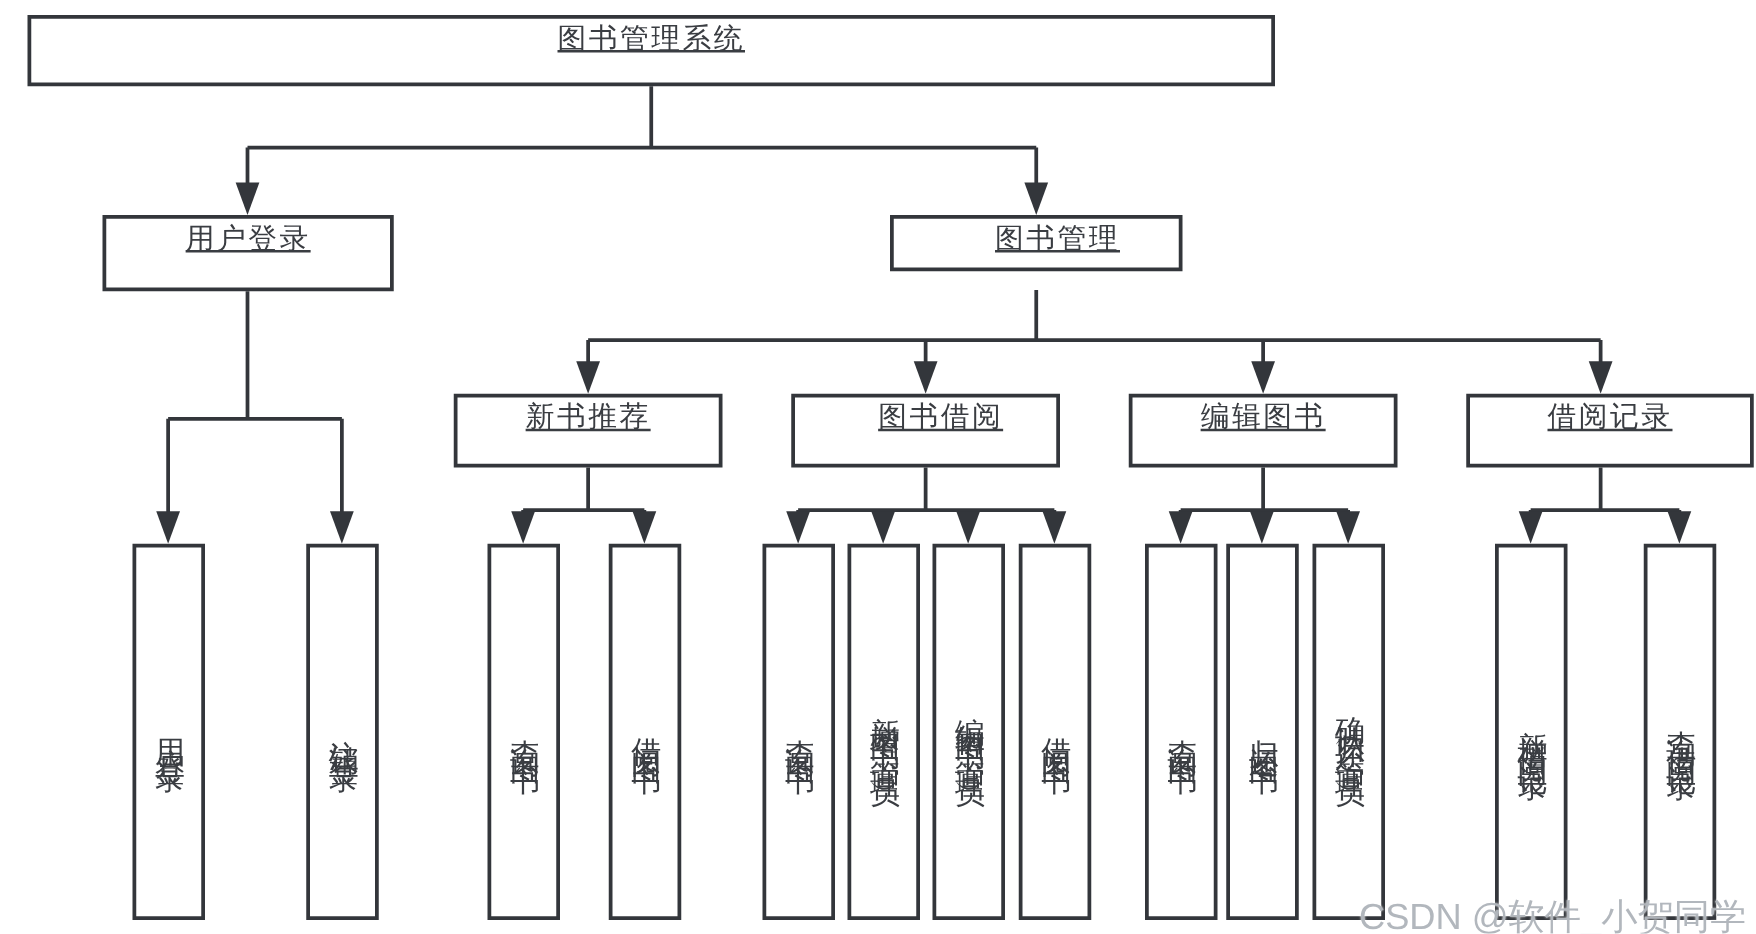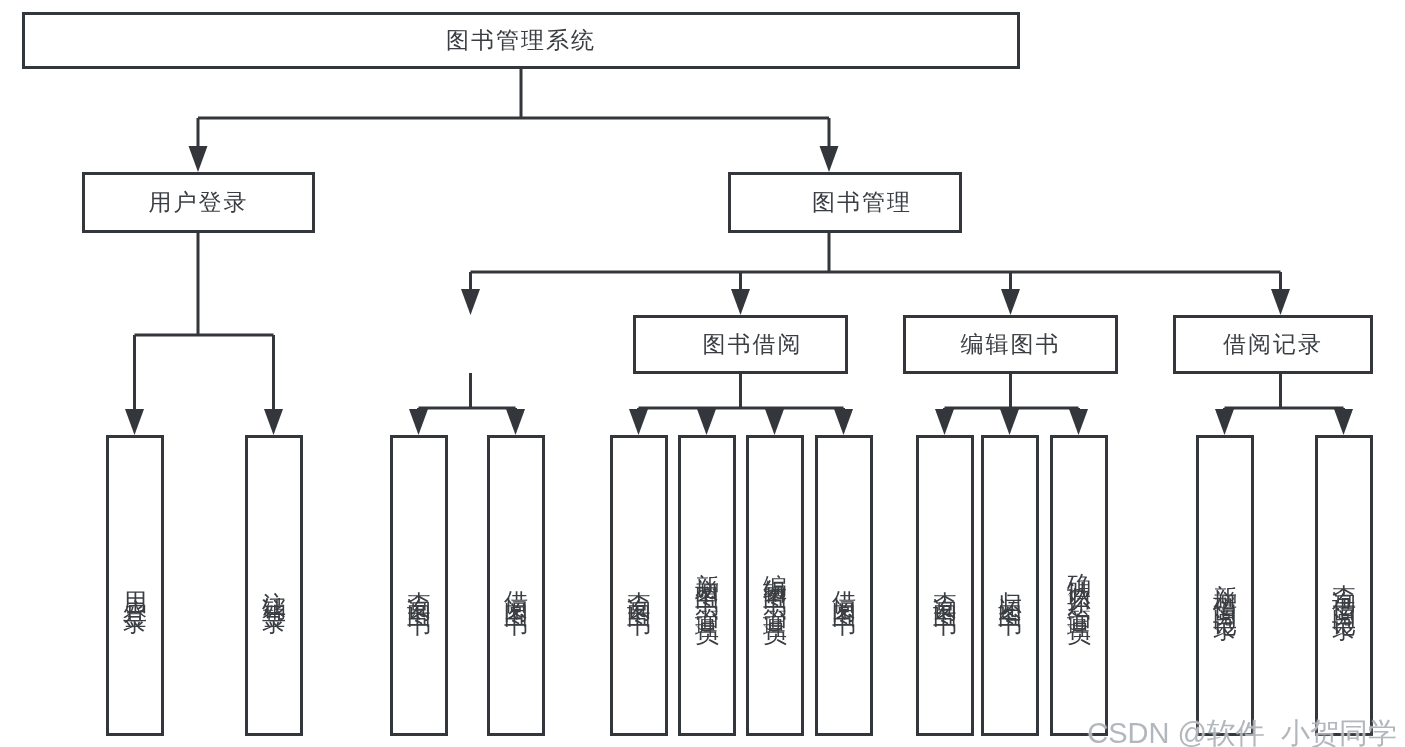--- a/index.html
+++ b/index.html
@@ -20,26 +20,27 @@
     position: absolute;
     left: 0; top: 0;
     z-index: 0;
   }
   .node {
     position: absolute;
     box-sizing: border-box;
     border: 3px solid #33363b;
     background: #ffffff;
     display: flex;
-    align-items: center;
+    align-items: flex-start;
     justify-content: center;
     font-size: 23px;
     letter-spacing: 2px;
     color: #3a3d42;
     z-index: 1;
+    text-decoration: underline;
   }
   .leaf {
     position: absolute;
     box-sizing: border-box;
     top: 435px;
     width: 58px;
     height: 301px;
     border: 3px solid #33363b;
     background: #ffffff;
     display: flex;
@@ -115,31 +116,34 @@
     </g>
   </svg>
 
   <div class="node" style="left:22px; top:12px; width:998px; height:57px;">
     <span>图书管理系统</span>
   </div>
 
   <div class="node" style="left:82px; top:172px; width:233px; height:61px;">
     <span>用户登录</span>
   </div>
-  <div class="node" style="left:728px; top:172px; width:234px; height:61px;padding-left:34px;">
+  <div class="node" style="left:712px; top:172px; width:234px; height:45px;padding-left:34px;">
     <span>图书管理</span>
   </div>
 
+  <div class="node" style="left:363px; top:315px; width:215px; height:59px;">
+    <span>新书推荐</span>
+  </div>
   <div class="node" style="left:633px; top:315px; width:215px; height:59px;padding-left:24px;">
     <span>图书借阅</span>
   </div>
   <div class="node" style="left:903px; top:315px; width:215px; height:59px;">
     <span>编辑图书</span>
   </div>
-  <div class="node" style="left:1173px; top:315px; width:200px; height:59px;">
+  <div class="node" style="left:1173px; top:315px; width:230px; height:59px;">
     <span>借阅记录</span>
   </div>
 
   <div class="leaf" style="left:106px;">
     <span class="vtext">用户登录</span>
   </div>
   <div class="leaf" style="left:245px;">
     <span class="vtext">注销登录</span>
   </div>
 

